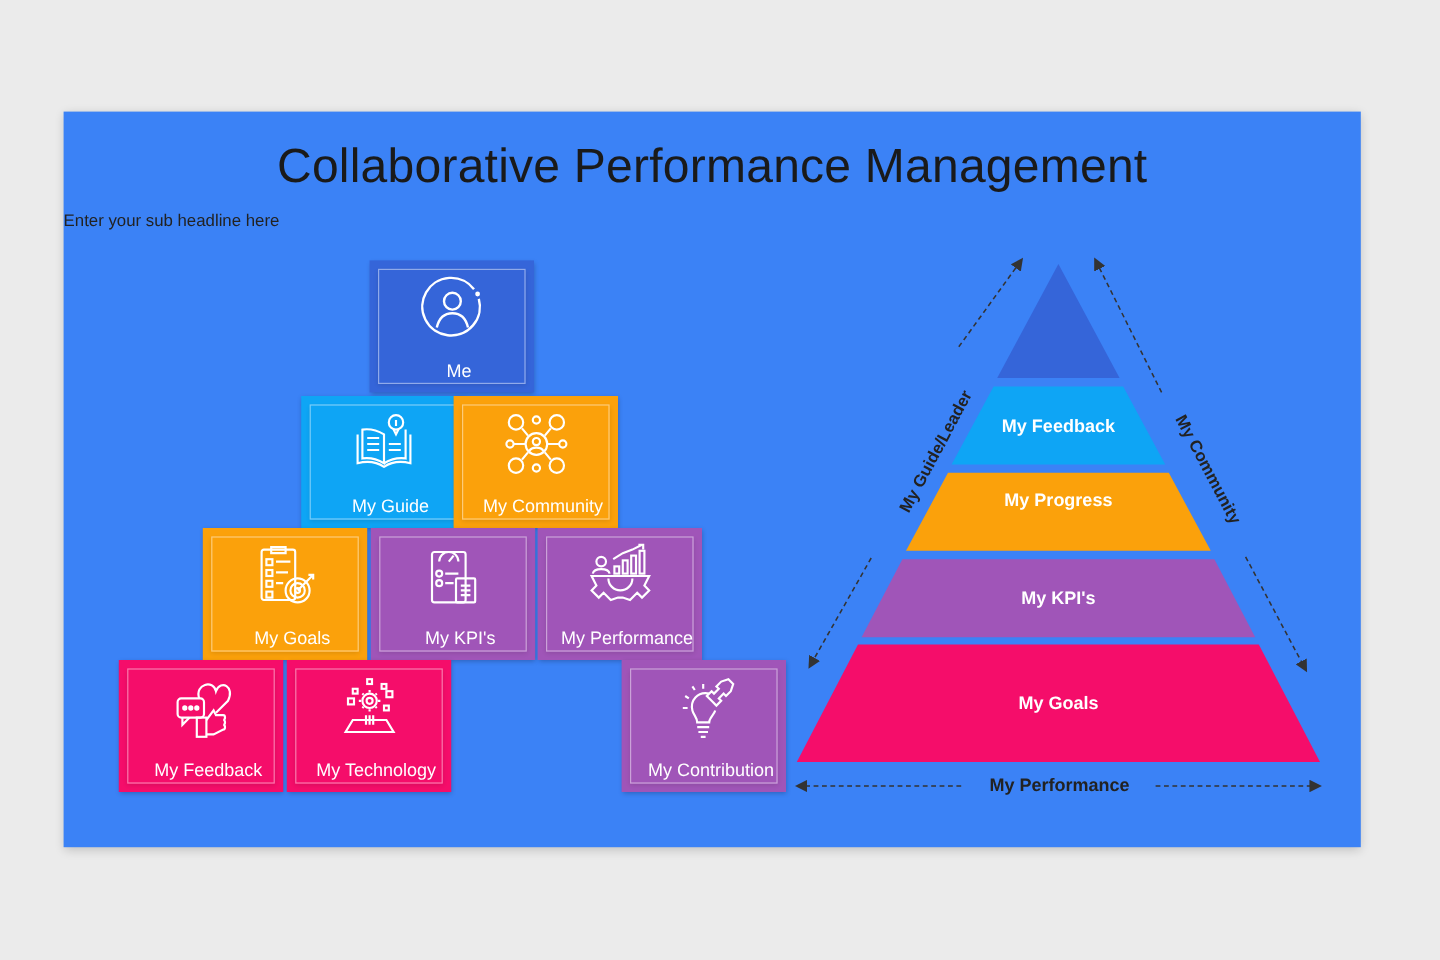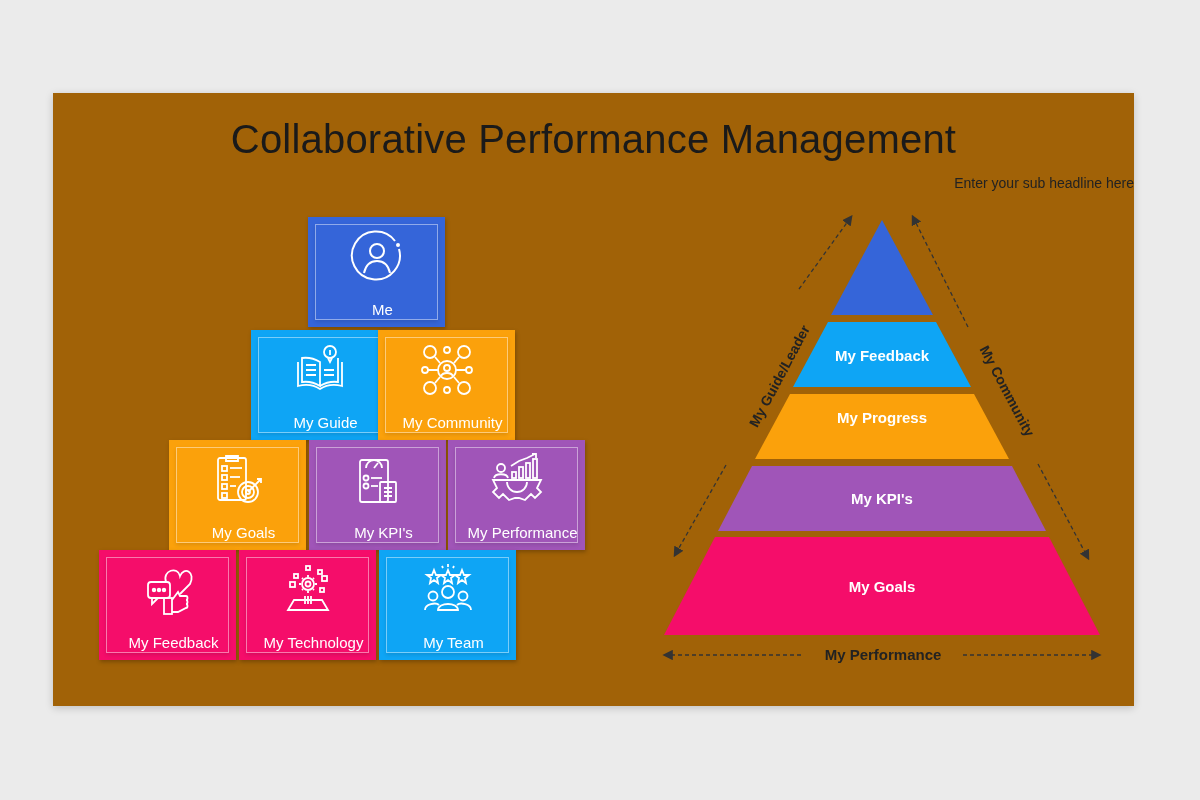--- a/index.html
+++ b/index.html
@@ -1,20 +1,20 @@
 <!DOCTYPE html>
 <html><head>
   <meta charset="utf-8">
   <style>
     * { box-sizing: border-box; margin: 0; padding: 0; }
     html, body { width: 1200px; height: 800px; overflow: hidden; }
     body { background: #ebebeb; font-family: "Liberation Sans", "DejaVu Sans", sans-serif; position: relative; }
-    .slide { position: absolute; left: 53px; top: 93px; width: 1081px; height: 613px; background: #a16207; box-shadow: 0 2px 8px rgba(0,0,0,0.18); }
+    .slide { position: absolute; left: 53px; top: 93px; width: 1081px; height: 613px; background: #3b82f6; box-shadow: 0 2px 8px rgba(0,0,0,0.18); }
     .title { position: absolute; left: 0; right: 0; top: 24px; text-align: center; font-size: 40px; color: #1a1a1a; letter-spacing: 0.2px; }
-    .subtitle { position: absolute; left: 0; right: 0; top: 82px; text-align: right; font-size: 14px; color: #222; }
+    .subtitle { position: absolute; left: 0; right: 0; top: 82px; text-align: left; font-size: 14px; color: #222; }
 
     .block { position: absolute; width: 137px; height: 110px; box-shadow: 1px 2px 4px rgba(0,0,0,0.25); }
     .block .inner { position: absolute; left: 7px; top: 7px; right: 7px; bottom: 7px; border: 1px solid rgba(255,255,255,0.45); box-shadow: 0 2px 4px rgba(0,0,0,0.12); }
     .block .icon { position: absolute; left: 50%; top: 12px; transform: translateX(-50%); width: 56px; height: 56px; }
     .block .label { position: absolute; left: 12px; right: 0; bottom: 9px; text-align: center; color: #fff; font-size: 15px; white-space: nowrap; }
 
     .pyr { position: absolute; left: 0; top: 0; width: 1095px; height: 613px; }
     .pyr-label { position: absolute; color: #fff; font-weight: bold; font-size: 15px; text-align: center; width: 200px; }
     .side-label { position: absolute; font-weight: bold; font-size: 14px; color: #222; white-space: nowrap; }
   </style>
@@ -141,35 +141,29 @@
         <rect x="14" y="12" width="4" height="4"></rect>
         <rect x="10" y="20" width="5" height="5"></rect>
       <rect x="38" y="8" width="4" height="4"></rect>
         <rect x="42" y="14" width="5" height="5"></rect>
         <rect x="40" y="26" width="4" height="4"></rect>
       <path d="M25 34 V42 M28 34 V42 M31 34 V42"></path>
       <path d="M14 38 H42 L48 48 H8 Z"></path>
     </svg>
     <div class="label">My Technology</div>
   </div>
-  <div class="block" style="left:326px; top:457px; background:#0ea5f5;">
+  <div class="block" style="left:465px; top:457px; background:#a055b8;">
     <div class="inner"></div>
     <svg class="icon" viewBox="0 0 56 56" fill="none" stroke="#fff" stroke-width="1.8">
-      <path d="M14 8 L16 13 L21 13 L17 16 L18 21 L14 18 L10 21 L11 16 L7 13 L12 13Z"></path>
-      <path d="M28 8 L30 13 L35 13 L31 16 L32 21 L28 18 L24 21 L25 16 L21 13 L26 13Z"></path>
-      <path d="M42 8 L44 13 L49 13 L45 16 L46 21 L42 18 L38 21 L39 16 L35 13 L40 13Z"></path>
-      <path d="M28 2 V5 M22 4 L23 6 M34 4 L33 6"></path>
-      <circle cx="28" cy="30" r="6"></circle>
-      <path d="M18 48 C18 40 38 40 38 48 Z"></path>
-      <circle cx="13" cy="34" r="4.5"></circle>
-        <path d="M5 48 C5 42 16 40 19 43"></path>
-      <circle cx="43" cy="34" r="4.5"></circle>
-        <path d="M51 48 C51 42 40 40 37 43"></path>
+      <path d="M32 16 C22 14 16 22 18 30 C19 34 22 36 22 40 H32 C32 36 36 34 37 30"></path>
+      <path d="M22 44 H32 M23 48 H31 M25 52 H29"></path>
+      <path d="M30 18 L34 14 L36 16 L40 12 L38 10 L42 6 L48 4 L52 8 L50 14 L46 18 L44 16 L40 20 L42 22 L38 26 L34 22 Z"></path>
+      <path d="M10 28 H14 M12 18 L15 20 M18 10 L20 13 M27 8 V12"></path>
     </svg>
-    <div class="label">My Team</div>
+    <div class="label">My Contribution</div>
   </div>
 
   <svg class="pyr" viewBox="0 0 1095 613">
     <defs>
       <marker id="arr" markerWidth="8" markerHeight="8" refX="6" refY="4" orient="auto">
         <path d="M0 0 L8 4 L0 8 Z" fill="#333"></path>
       </marker>
     </defs>
 
     <polygon points="829,127 880,222 778,222" fill="#3565d9"></polygon>

